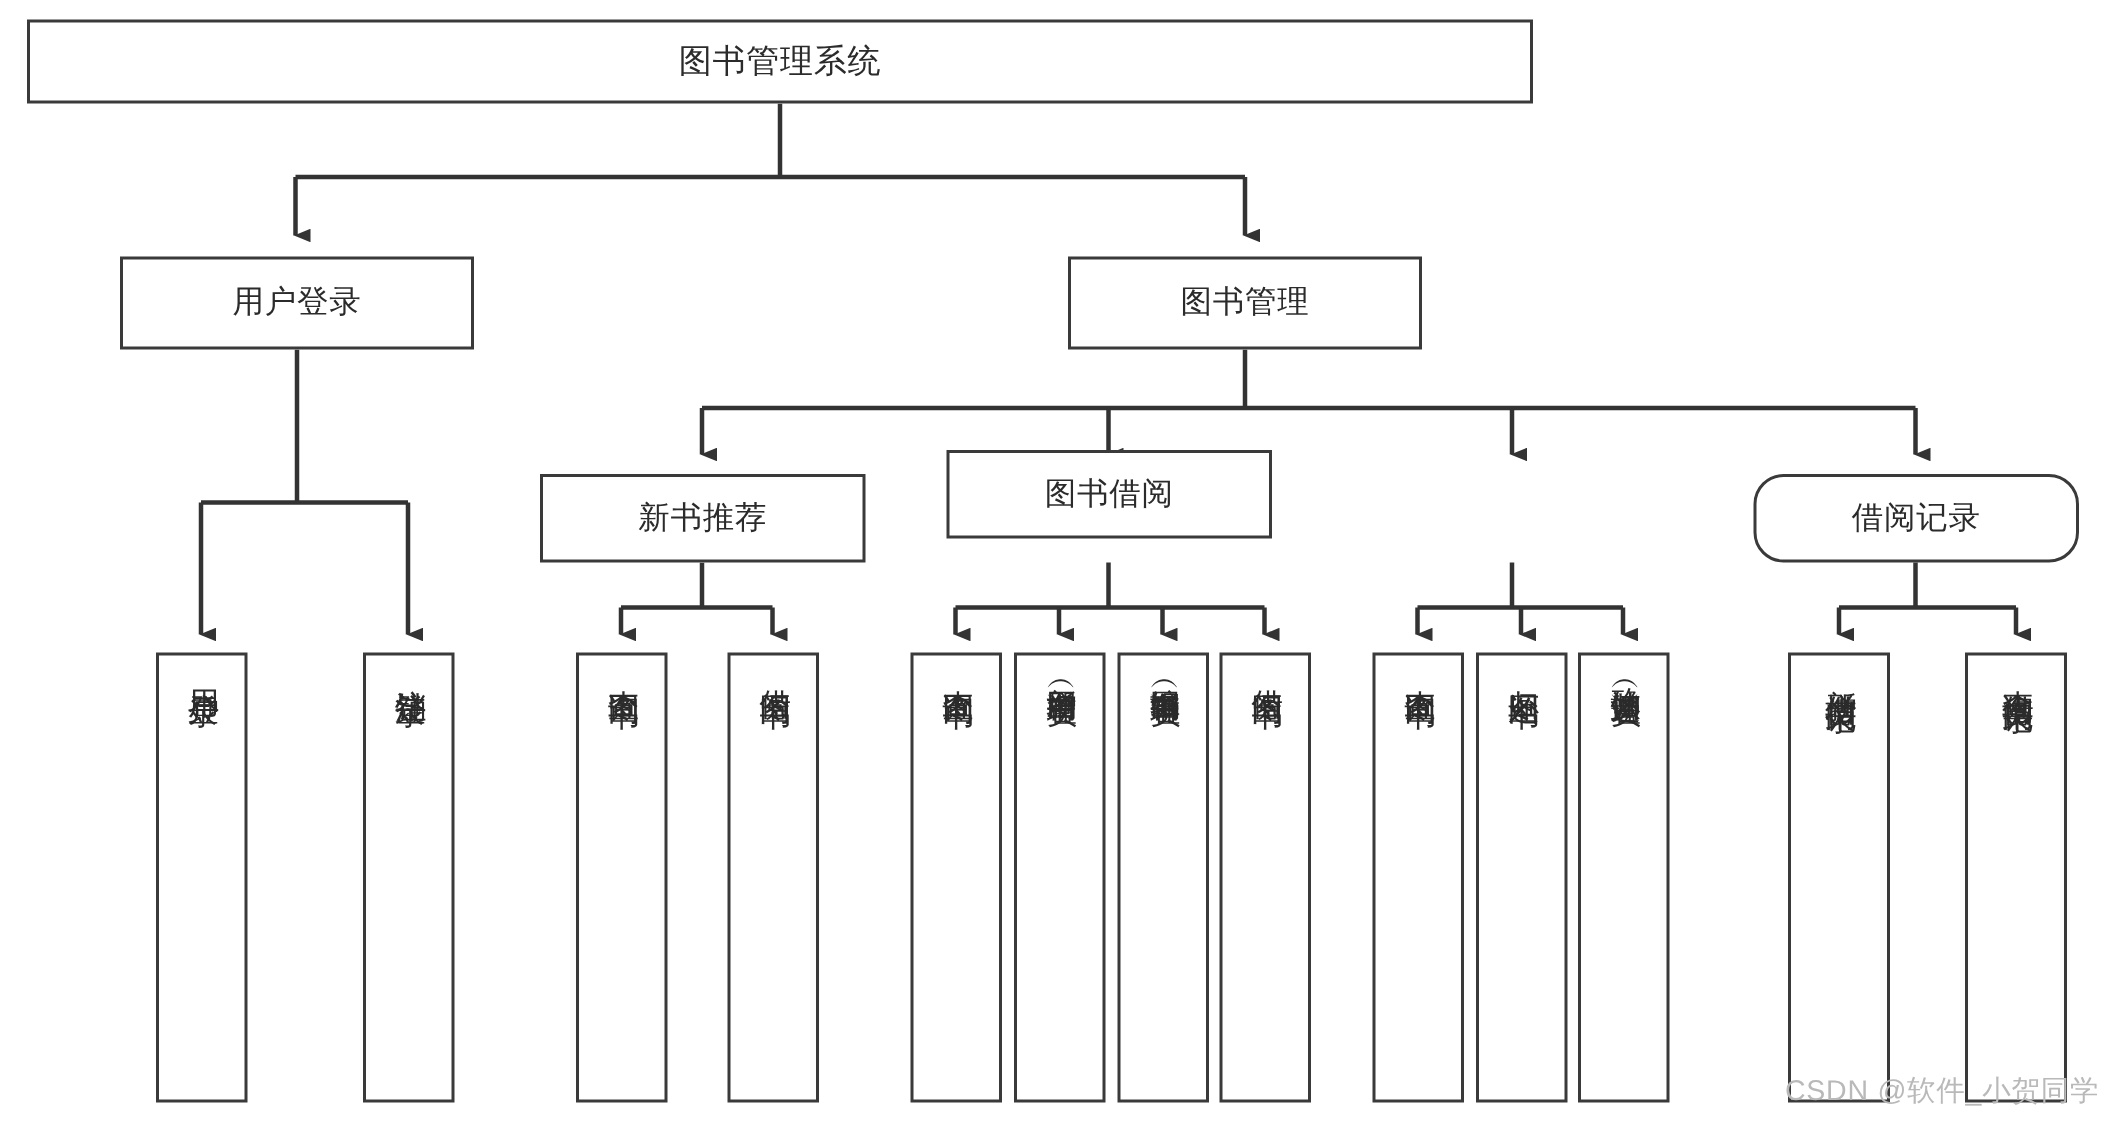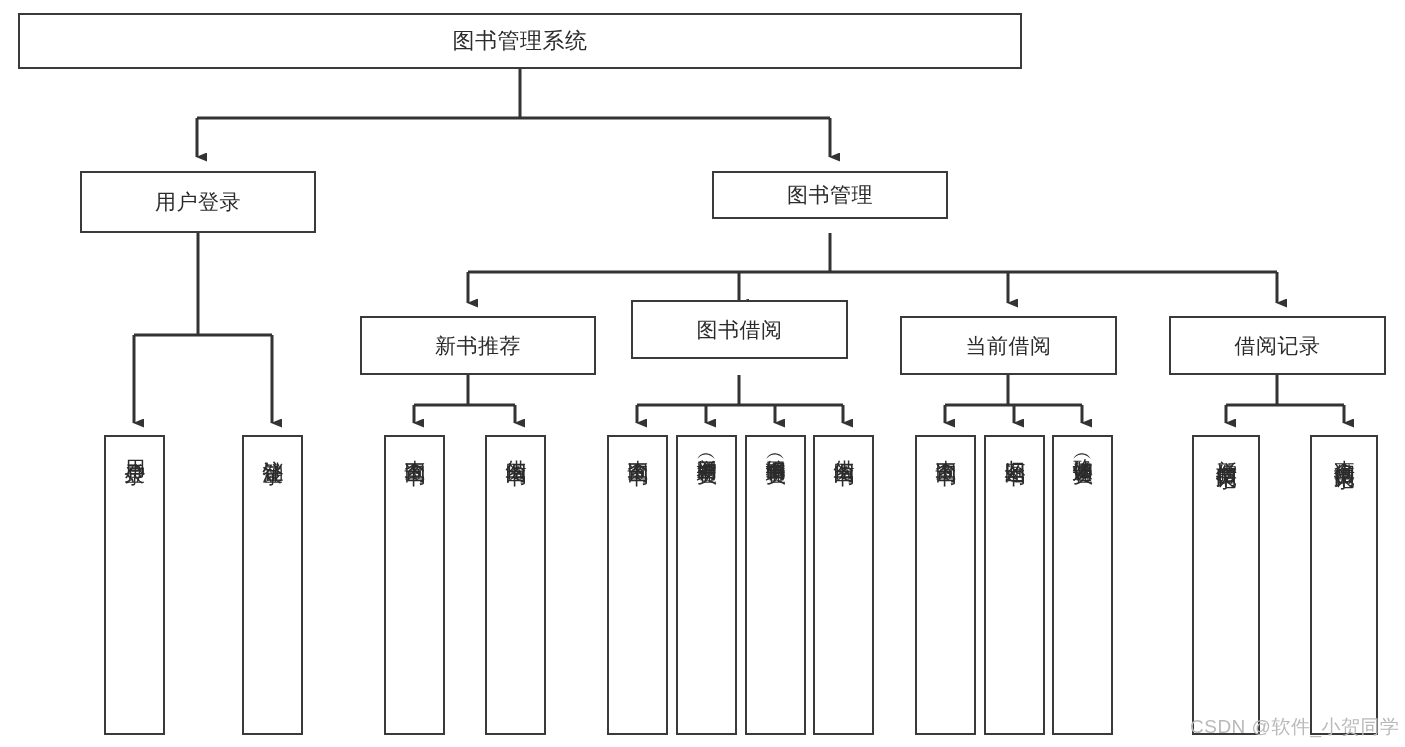--- a/index.html
+++ b/index.html
@@ -138,37 +138,34 @@
   </svg>
 
   <div class="node h root" style="left:18px; top:13px; width:1004px; height:56px;align-items:center;">
     <span class="label">图书管理系统</span>
   </div>
 
   <div class="node h" style="left:80px; top:171px; width:236px; height:62px;">
     <span class="label">用户登录</span>
   </div>
 
-  <div class="node h" style="left:712px; top:171px; width:236px; height:48px;">
+  <div class="node h" style="left:712px; top:171px; width:236px; height:62px;">
     <span class="label">图书管理</span>
   </div>
 
-  <div class="node h" style="left:360px; top:316px; width:236px; height:59px;">
+  <div class="node h" style="left:360px; top:316px; width:217px; height:59px;">
     <span class="label">新书推荐</span>
   </div>
 
   <div class="node h" style="left:631px; top:300px; width:217px; height:59px;">
     <span class="label">图书借阅</span>
   </div>
 
-  <div class="node h" style="left:900px; top:316px; width:217px; height:59px;">
-    <span class="label">当前借阅</span>
-  </div>
-
-  <div class="node h" style="left:1169px; top:316px; width:217px; height:59px;">
+
+  <div class="node h" style="left:1169px; top:316px; width:217px; height:59px;border-radius:20px;">
     <span class="label">借阅记录</span>
   </div>
 
   <div class="node v" style="left:104px; top:435px; width:61px; height:300px;">
     <span class="label">用户登录</span>
   </div>
 
   <div class="node v" style="left:242px; top:435px; width:61px; height:300px;">
     <span class="label">注销登录</span>
   </div>

